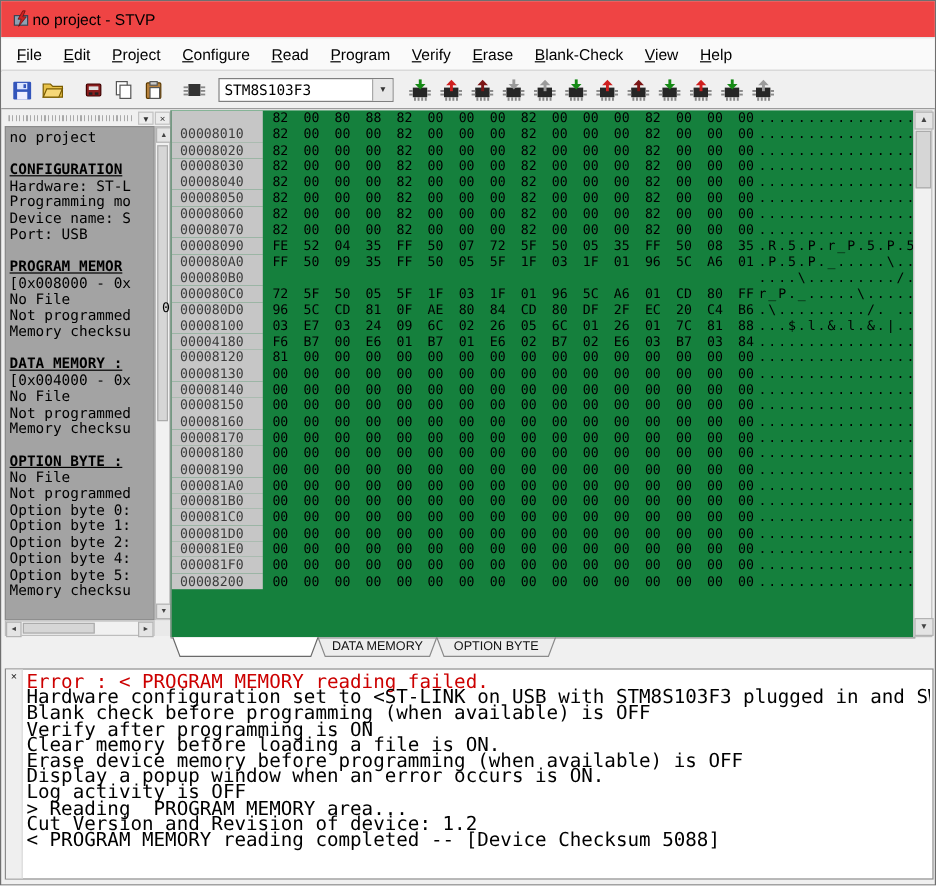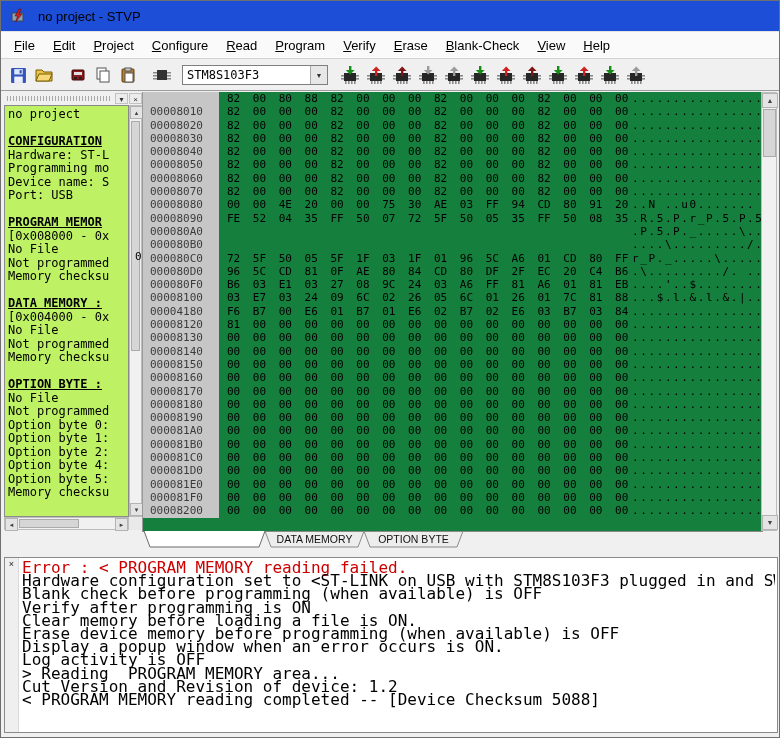--- a/index.html
+++ b/index.html
@@ -2,22 +2,22 @@
 <html><head>
 <meta charset="utf-8">
 <style>
   *{margin:0;padding:0;box-sizing:border-box;}
   html,body{width:780px;height:738px;overflow:hidden;background:#fff;
     font-family:"Liberation Sans",sans-serif;}
   #window{position:relative;width:780px;height:738px;background:#f0f0f0;
     border:1px solid #6f6f6f;}
 
   
-  .titlebar{position:absolute;left:0;top:0;width:100%;height:30px;background:#1d4ed8;
-    display:flex;align-items:center;padding-left:9px;gap:12px;font-size:13px;color:#000;}
+  .titlebar{position:absolute;left:0;top:0;width:100%;height:30px;background:#ef4444;
+    display:flex;align-items:center;padding-left:9px;gap:1px;font-size:13px;color:#000;}
 
   
   .menubar{position:absolute;left:0;top:30px;width:100%;height:28px;background:#fafafa;
     border-top:1px solid #e3e3e3;border-bottom:1px solid #d2d2d2;
     display:flex;align-items:center;padding-left:4px;font-size:13px;color:#000;}
   .menu-item{padding:4px 9px;white-space:nowrap;}
   .menu-item u{text-decoration:underline;}
 
   
   .toolbar{position:absolute;left:0;top:59px;width:100%;height:31px;background:#f0f0f0;
@@ -33,21 +33,21 @@
     display:flex;align-items:center;justify-content:center;color:#333;}
   .chipbar{display:flex;margin-left:10px;gap:2px;}
 
   
   .sidepanel{position:absolute;left:3px;top:91px;width:138px;height:438px;background:#f0f0f0;}
   .sp-head{position:absolute;left:0;top:0;right:0;height:13px;display:flex;align-items:center;gap:1px;}
   .grip{flex:1;height:5px;margin:0 3px;
     background:repeating-linear-gradient(90deg,#a9a9a9 0 1px,transparent 1px 3px);}
   .sp-btn{width:13px;height:11px;font-size:8px;line-height:11px;text-align:center;color:#333;
     background:#ececec;border:1px solid #c2c2c2;}
-  .sp-content{position:absolute;left:0;top:13px;right:13px;bottom:13px;background:#bef264;
+  .sp-content{position:absolute;left:0;top:13px;right:13px;bottom:13px;background:#a3a3a3;
     border:1px solid #8a8a8a;overflow:hidden;padding:2px 0 0 3px;
     font-family:"DejaVu Sans Mono",monospace;font-size:12px;line-height:13.5px;
     white-space:pre;color:#000;}
   .sline{height:13.5px;}
   .shead{font-weight:bold;text-decoration:underline;}
 
   
   .sb{background:#f1f1f1;border:1px solid #bdbdbd;}
   .sb-btn{background:#e4e4e4;border:1px solid #b3b3b3;color:#444;font-size:6px;
     display:flex;align-items:center;justify-content:center;}
@@ -384,27 +384,25 @@
   <div class="hexview">
     <div>
         <div class="hexrow"><span class="ha"></span><span class="hb">82 00 80 88 82 00 00 00 82 00 00 00 82 00 00 00</span><span class="hx">................</span></div>
         <div class="hexrow"><span class="ha">00008010</span><span class="hb">82 00 00 00 82 00 00 00 82 00 00 00 82 00 00 00</span><span class="hx">................</span></div>
         <div class="hexrow"><span class="ha">00008020</span><span class="hb">82 00 00 00 82 00 00 00 82 00 00 00 82 00 00 00</span><span class="hx">................</span></div>
         <div class="hexrow"><span class="ha">00008030</span><span class="hb">82 00 00 00 82 00 00 00 82 00 00 00 82 00 00 00</span><span class="hx">................</span></div>
         <div class="hexrow"><span class="ha">00008040</span><span class="hb">82 00 00 00 82 00 00 00 82 00 00 00 82 00 00 00</span><span class="hx">................</span></div>
         <div class="hexrow"><span class="ha">00008050</span><span class="hb">82 00 00 00 82 00 00 00 82 00 00 00 82 00 00 00</span><span class="hx">................</span></div>
         <div class="hexrow"><span class="ha">00008060</span><span class="hb">82 00 00 00 82 00 00 00 82 00 00 00 82 00 00 00</span><span class="hx">................</span></div>
         <div class="hexrow"><span class="ha">00008070</span><span class="hb">82 00 00 00 82 00 00 00 82 00 00 00 82 00 00 00</span><span class="hx">................</span></div>
-        <div class="hexrow"><span class="ha">00008080</span><span class="hb">00 00 4E 20 00 00 75 30 AE 03 FF 94 CD 80 91 20</span><span class="hx">..N ..u0....... </span></div>
         <div class="hexrow"><span class="ha">00008090</span><span class="hb">FE 52 04 35 FF 50 07 72 5F 50 05 35 FF 50 08 35</span><span class="hx">.R.5.P.r_P.5.P.5</span></div>
-        <div class="hexrow"><span class="ha">000080A0</span><span class="hx">.P.5.P._.....\..</span></div>
+        <div class="hexrow"><span class="ha">000080A0</span><span class="hb">FF 50 09 35 FF 50 05 5F 1F 03 1F 01 96 5C A6 01</span><span class="hx">.P.5.P._.....\..</span></div>
         <div class="hexrow"><span class="ha">000080B0</span><span class="hx">....\........./.</span></div>
         <div class="hexrow"><span class="ha">000080C0</span><span class="hb">72 5F 50 05 5F 1F 03 1F 01 96 5C A6 01 CD 80 FF</span><span class="hx">r_P._.....\.....</span></div>
         <div class="hexrow"><span class="ha">000080D0</span><span class="hb">96 5C CD 81 0F AE 80 84 CD 80 DF 2F EC 20 C4 B6</span><span class="hx">.\........./. ..</span></div>
-        <div class="hexrow"><span class="ha">000080F0</span><span class="hb">B6 03 E1 03 27 08 9C 24 03 A6 FF 81 A6 01 81 EB</span><span class="hx">....'..$........</span></div>
         <div class="hexrow"><span class="ha">00008100</span><span class="hb">03 E7 03 24 09 6C 02 26 05 6C 01 26 01 7C 81 88</span><span class="hx">...$.l.&amp;.l.&amp;.|..</span></div>
         <div class="hexrow"><span class="ha">00004180</span><span class="hb">F6 B7 00 E6 01 B7 01 E6 02 B7 02 E6 03 B7 03 84</span><span class="hx">................</span></div>
         <div class="hexrow"><span class="ha">00008120</span><span class="hb">81 00 00 00 00 00 00 00 00 00 00 00 00 00 00 00</span><span class="hx">................</span></div>
         <div class="hexrow"><span class="ha">00008130</span><span class="hb">00 00 00 00 00 00 00 00 00 00 00 00 00 00 00 00</span><span class="hx">................</span></div>
         <div class="hexrow"><span class="ha">00008140</span><span class="hb">00 00 00 00 00 00 00 00 00 00 00 00 00 00 00 00</span><span class="hx">................</span></div>
         <div class="hexrow"><span class="ha">00008150</span><span class="hb">00 00 00 00 00 00 00 00 00 00 00 00 00 00 00 00</span><span class="hx">................</span></div>
         <div class="hexrow"><span class="ha">00008160</span><span class="hb">00 00 00 00 00 00 00 00 00 00 00 00 00 00 00 00</span><span class="hx">................</span></div>
         <div class="hexrow"><span class="ha">00008170</span><span class="hb">00 00 00 00 00 00 00 00 00 00 00 00 00 00 00 00</span><span class="hx">................</span></div>
         <div class="hexrow"><span class="ha">00008180</span><span class="hb">00 00 00 00 00 00 00 00 00 00 00 00 00 00 00 00</span><span class="hx">................</span></div>
         <div class="hexrow"><span class="ha">00008190</span><span class="hb">00 00 00 00 00 00 00 00 00 00 00 00 00 00 00 00</span><span class="hx">................</span></div>

